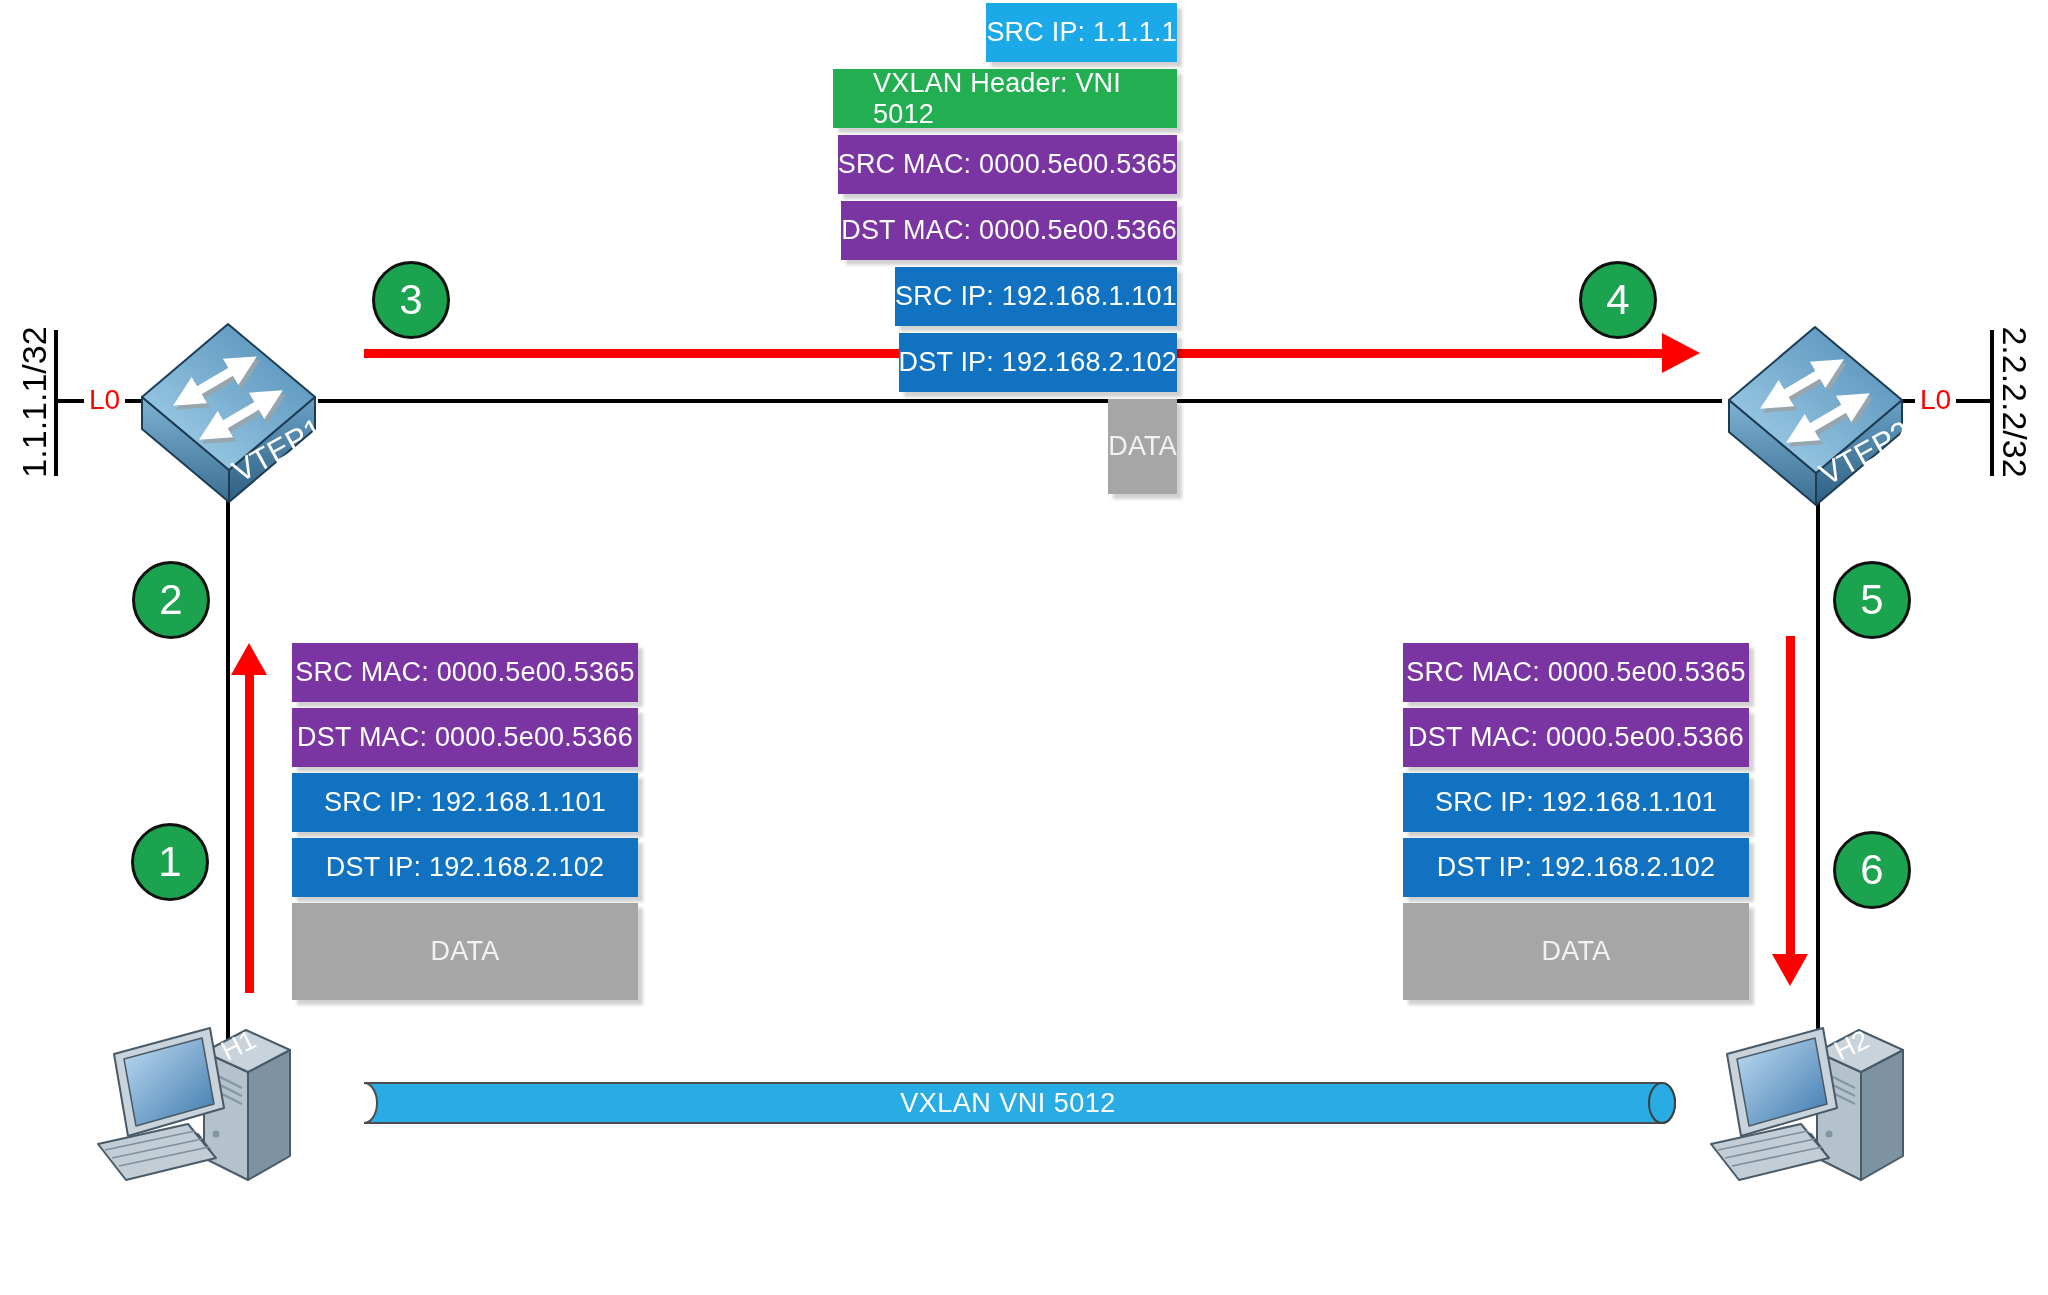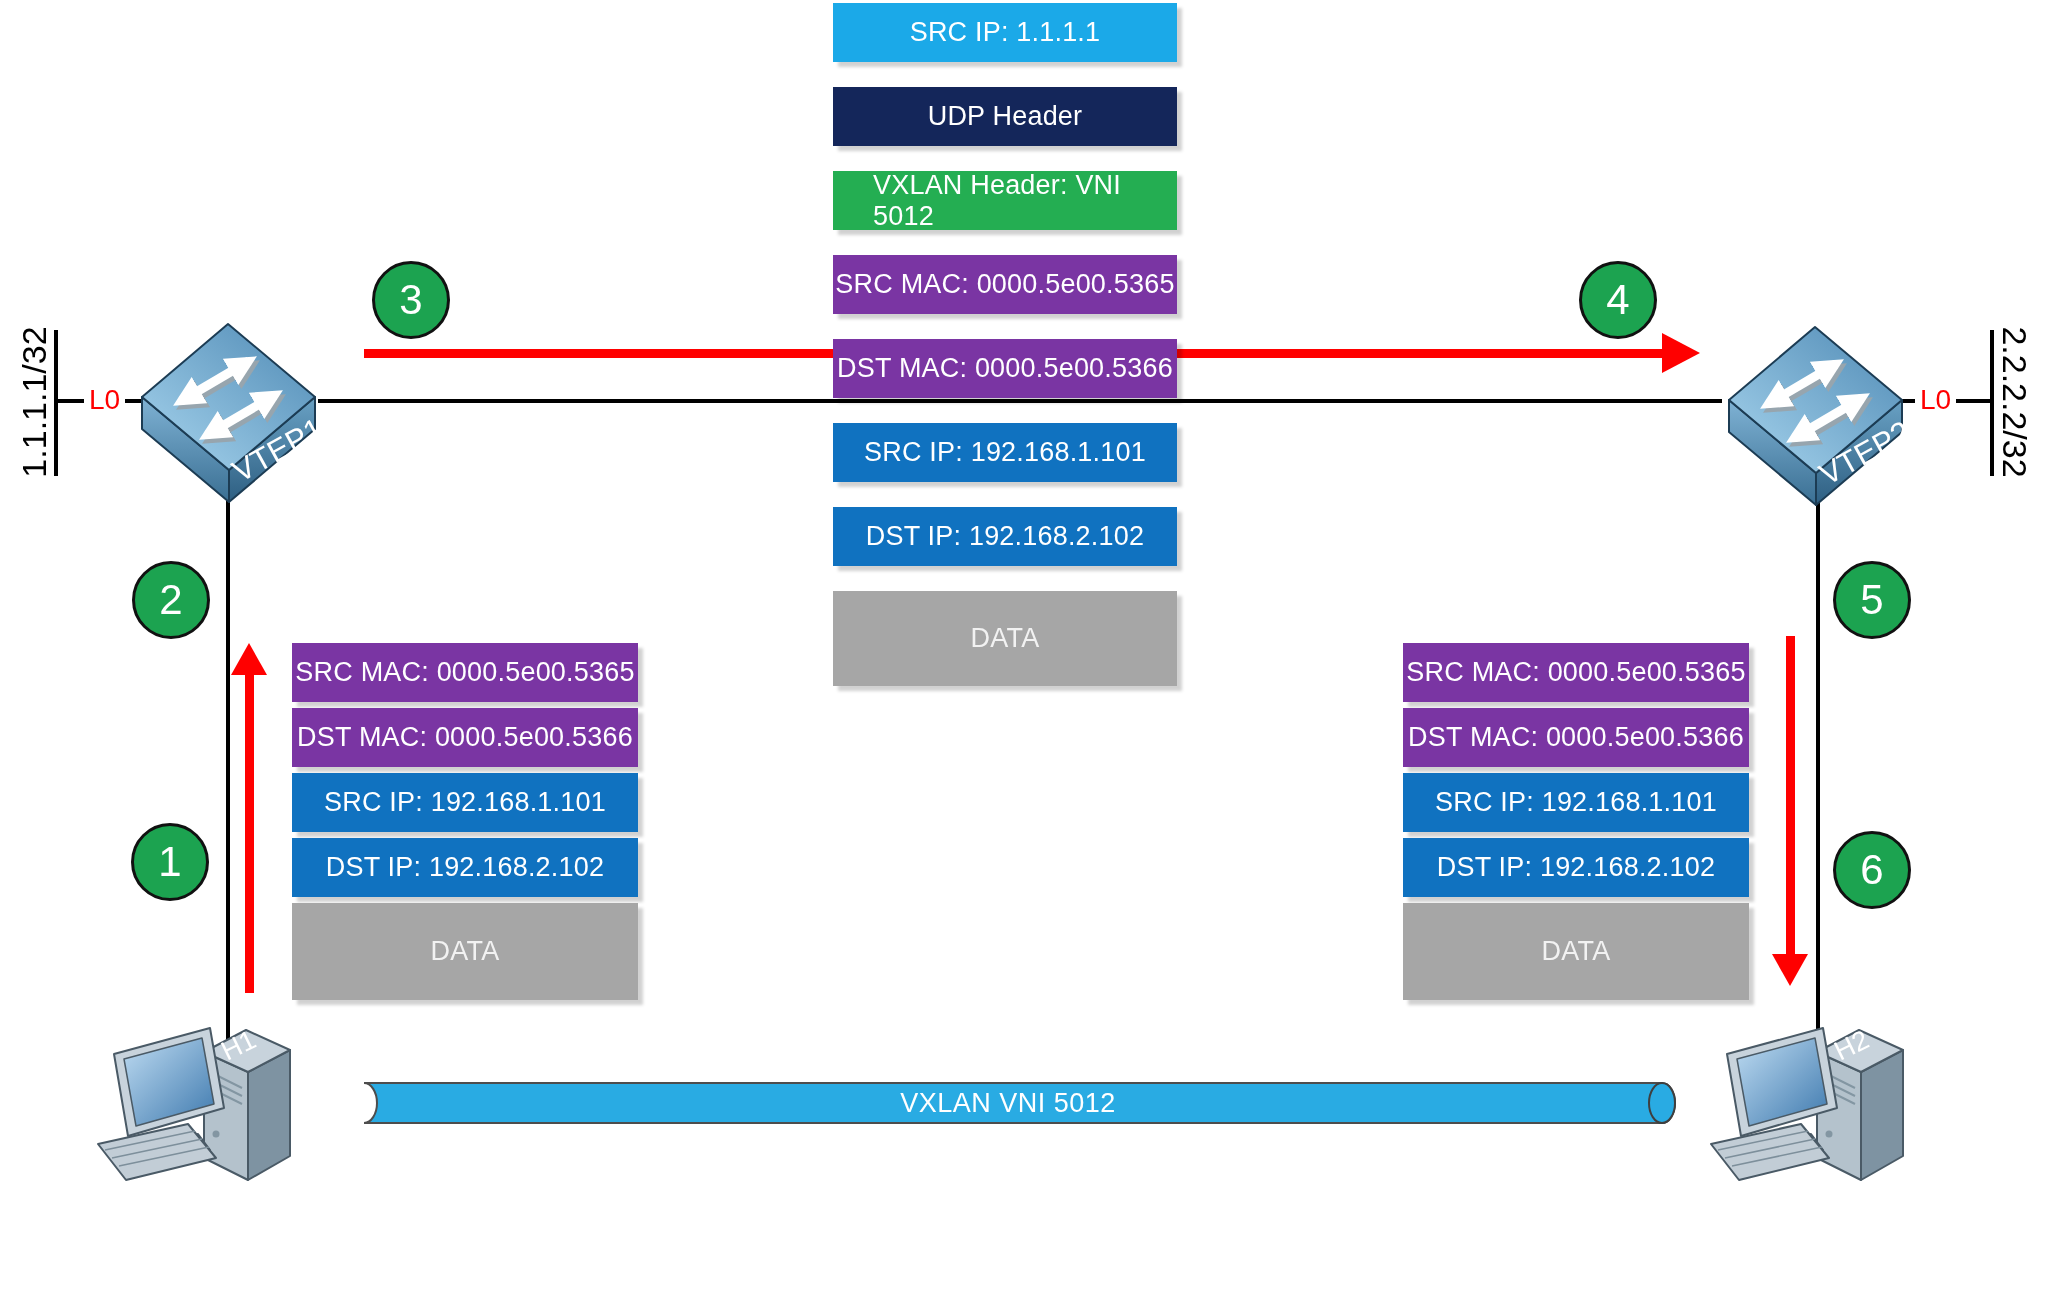--- a/index.html
+++ b/index.html
@@ -24,21 +24,21 @@
   
   .rline{position:absolute;background:#FF0000;z-index:2;}
   .rhead-right{position:absolute;width:0;height:0;z-index:2;
     border-top:20px solid transparent;border-bottom:20px solid transparent;border-left:38px solid #FF0000;}
   .rhead-up{position:absolute;width:0;height:0;z-index:2;
     border-left:18px solid transparent;border-right:18px solid transparent;border-bottom:32px solid #FF0000;}
   .rhead-down{position:absolute;width:0;height:0;z-index:2;
     border-left:18px solid transparent;border-right:18px solid transparent;border-top:32px solid #FF0000;}
   
   .stack{position:absolute;display:flex;flex-direction:column;z-index:3;}
-  .stack-encap{gap:25px;}
+  .stack-encap{gap:7px;align-items:flex-end;}
   .stack-inner{gap:6px;}
   .block{
     height:59px;display:flex;align-items:center;justify-content:center;
     color:#fff;font-size:27px;letter-spacing:.2px;
     box-shadow:5px 5px 3px rgba(0,0,0,0.18);
   }
   .block.tall-encap{height:95px;color:#F2F2F2;}
   .block.tall-inner{height:97px;color:#F2F2F2;}
   
   .step{
@@ -191,21 +191,20 @@
       <g stroke="#7D8F9B" stroke-width="1.5">
         <line x1="13" y1="138" x2="103" y2="119"></line>
           <line x1="20" y1="146" x2="110" y2="127"></line>
           <line x1="27" y1="154" x2="117" y2="135"></line>
       </g>
     </g>
   </svg>
 
   <div class="stack stack-encap" style="left:833px;top:3px;width:344px">
     <div class="block" style="background-color: rgb(27, 169, 232);">SRC IP: 1.1.1.1</div>
-    <div class="block" style="background-color: rgb(20, 38, 90);">UDP Header</div>
     <div class="block" style="background-color: rgb(36, 174, 82); padding-left: 40px;">VXLAN Header: VNI 5012</div>
     <div class="block" style="background-color: rgb(122, 53, 163);">SRC MAC: 0000.5e00.5365</div>
     <div class="block" style="background-color: rgb(122, 53, 163);">DST MAC: 0000.5e00.5366</div>
     <div class="block" style="background-color: rgb(16, 114, 192);">SRC IP: 192.168.1.101</div>
     <div class="block" style="background-color: rgb(16, 114, 192);">DST IP: 192.168.2.102</div>
     <div class="block tall-encap" style="background-color: rgb(166, 166, 166);">DATA</div>
   </div>
 
   <div class="stack stack-inner" style="left:292px;top:643px;width:346px">
     <div class="block" style="background-color: rgb(122, 53, 163);">SRC MAC: 0000.5e00.5365</div>

